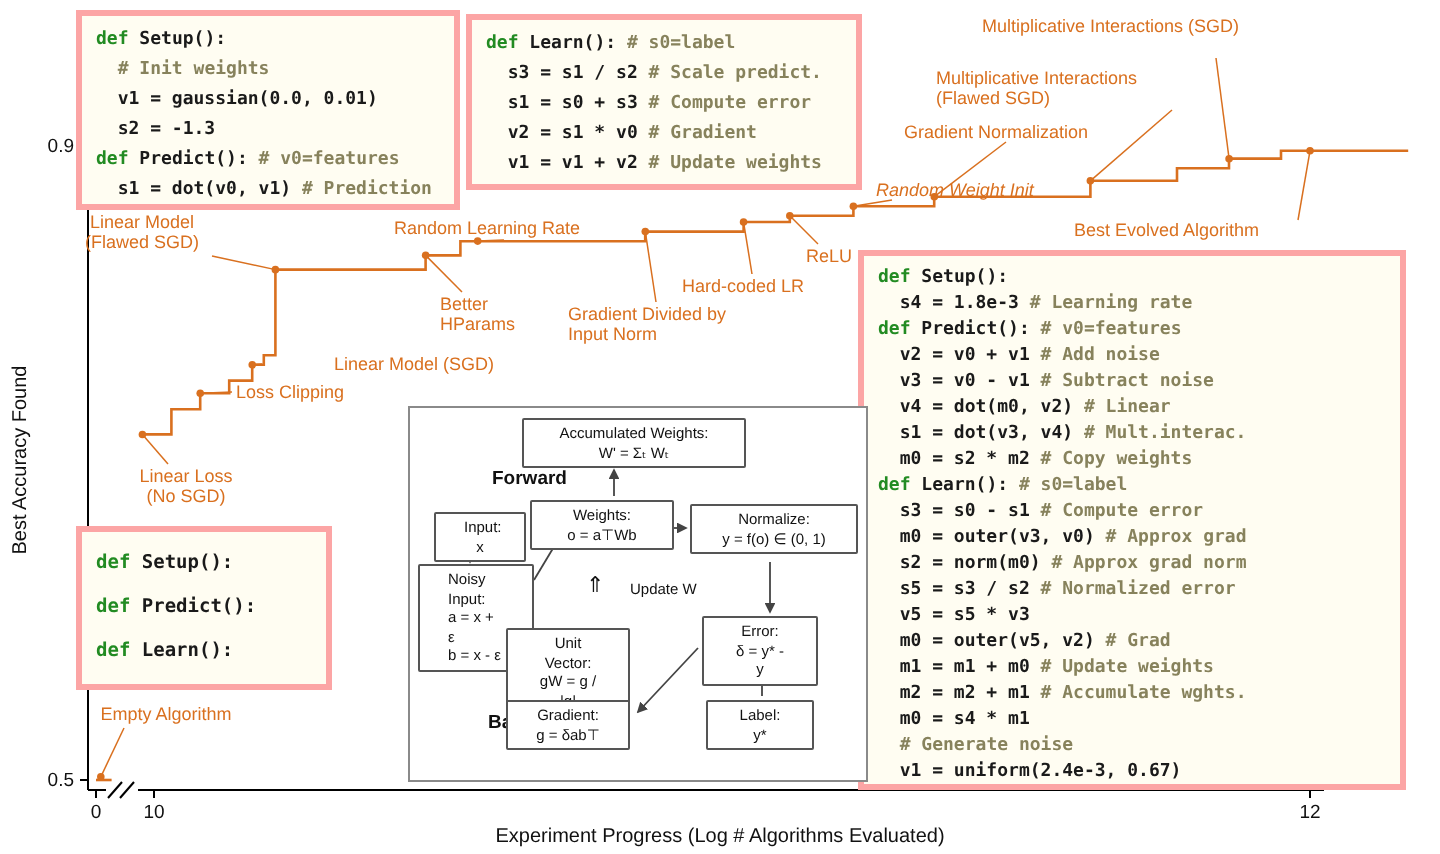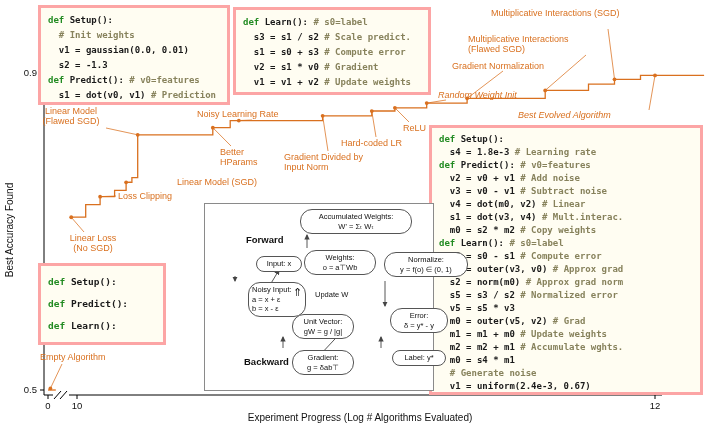--- a/index.html
+++ b/index.html
@@ -19,23 +19,23 @@
   #box-c { left:429px; top:125px; width:274px; height:270px; font-size:9px;   line-height:13px; }
   #box-d { left:38px;  top:263px; width:128px; height:82px;  font-size:9.5px; line-height:22px; }
   .kw  { color:#228B22; }
   .cmt { color:#87825c; }
   #diagram {
     position:absolute; left:204px; top:203px; width:230px; height:188px;
     background:#ffffff; border:1px solid #8a8a8a; z-index:3; box-sizing:border-box;
   }
   #diagram svg { position:absolute; left:0; top:0; }
   .dbox {
-    position:absolute; box-sizing:border-box; border:1px solid #555; border-radius:12px;
+    position:absolute; box-sizing:border-box; border:1px solid #555; border-radius:1px;
     background:#fff; font-size:7.5px; line-height:9.5px; text-align:center;
-    padding:2px 3px; color:#111;margin-left:39px;
+    padding:2px 14px; color:#111;
   }
   .dbox span { display:block; }
   .dlabel { position:absolute; font-weight:bold; font-size:9.5px; color:#111;margin-left:33px; }
   .dupdate { position:absolute; font-size:7.5px; font-weight:normal; color:#111;margin-left:10px; }
   .duparrow { position:absolute; font-size:11px; color:#111; }
   #annotations { position:absolute; inset:0; z-index:4; pointer-events:none; }
   .ann { position:absolute; color:#d9701f; font-size:9px; line-height:10px; }
 </style>
 </head>
 <body>
@@ -160,29 +160,29 @@
     <div class="dbox" style="left:48px;top:146px;width:62px">
       <span>Gradient:</span>
       <span>g = δab⊤</span>
     </div>
     <div class="dbox" style="left:148px;top:146px;width:54px">
       <span>Label: y*</span>
     </div>
   </div>
 
   <div id="annotations">
-      <div class="ann" style="left: 40px; top: 352px; width: 86px; text-align: left;">Empty Algorithm</div>
+      <div class="ann" style="left: 40px; top: 352px; width: 86px; text-align: center;">Empty Algorithm</div>
       <div class="ann" style="left: 62px; top: 233px; width: 62px; text-align: center;">Linear Loss (No SGD)</div>
       <div class="ann" style="left: 118px; top: 191px; width: 90px; text-align: left;">Loss Clipping</div>
-      <div class="ann" style="left: 137px; top: 177px; width: 120px; text-align: right;">Linear Model (SGD)</div>
+      <div class="ann" style="left: 147px; top: 177px; width: 120px; text-align: center;">Linear Model (SGD)</div>
       <div class="ann" style="left: 40px; top: 106px; width: 62px; text-align: center;">Linear Model (Flawed SGD)</div>
       <div class="ann" style="left: 220px; top: 147px; width: 42px; text-align: left;">Better HParams</div>
-      <div class="ann" style="left: 197px; top: 109px; width: 115px; text-align: left;">Noisy Learning Rate</div>
+      <div class="ann" style="left: 197px; top: 109px; width: 115px; text-align: left;">Random Learning Rate</div>
       <div class="ann" style="left: 284px; top: 152px; width: 82px; text-align: left;">Gradient Divided by Input Norm</div>
       <div class="ann" style="left: 341px; top: 138px; width: 92px; text-align: left;">Hard-coded LR</div>
       <div class="ann" style="left: 403px; top: 123px; width: 34px; text-align: left;">ReLU</div>
       <div class="ann" style="left: 438px; top: 90px; width: 108px; text-align: left; font-style: italic;">Random Weight Init</div>
       <div class="ann" style="left: 452px; top: 61px; width: 125px; text-align: left;">Gradient Normalization</div>
       <div class="ann" style="left: 468px; top: 34px; width: 132px; text-align: left;">Multiplicative Interactions (Flawed SGD)</div>
       <div class="ann" style="left: 491px; top: 8px; width: 132px; text-align: left;">Multiplicative Interactions (SGD)</div>
-      <div class="ann" style="left: 518px; top: 110px; width: 118px; text-align: left; font-style: italic;">Best Evolved Algorithm</div>
+      <div class="ann" style="left: 537px; top: 110px; width: 118px; text-align: left;">Best Evolved Algorithm</div>
     </div>
 </div>
 
 </body></html>

